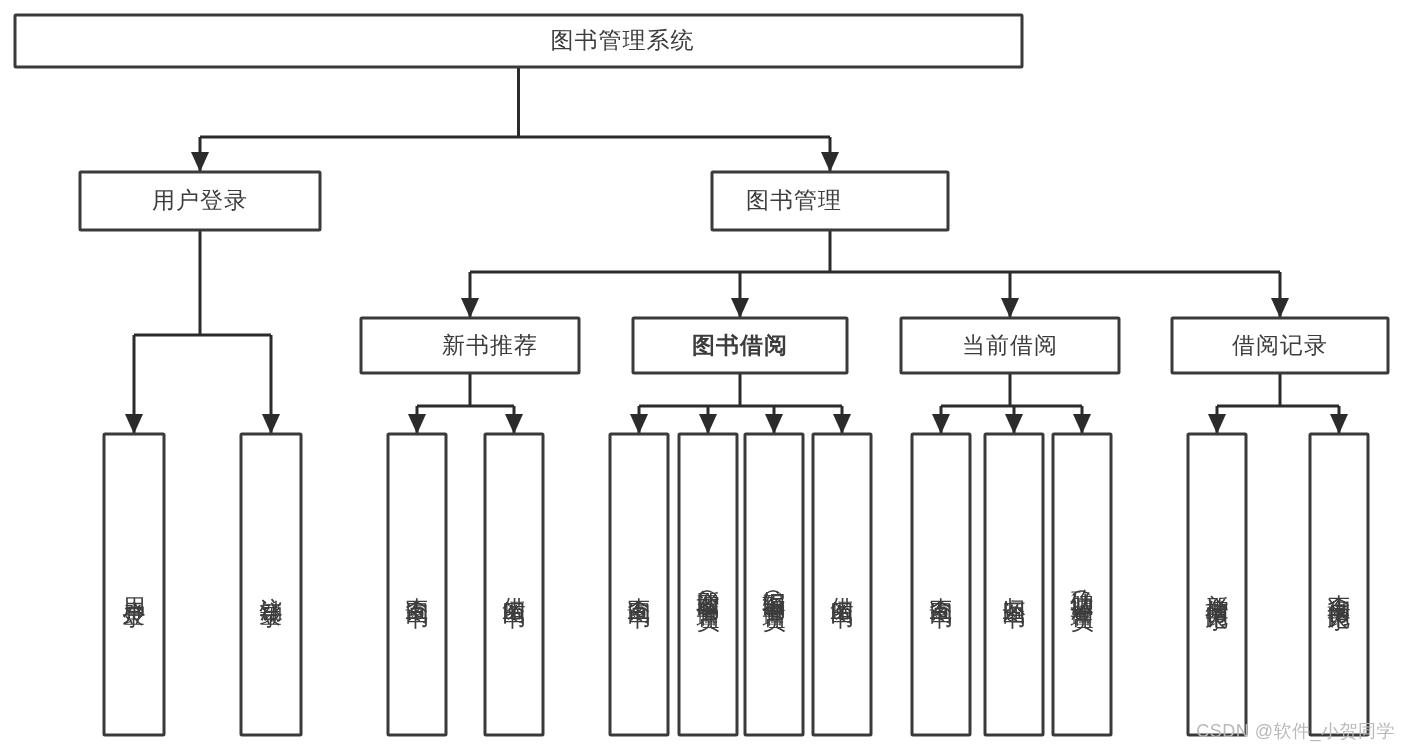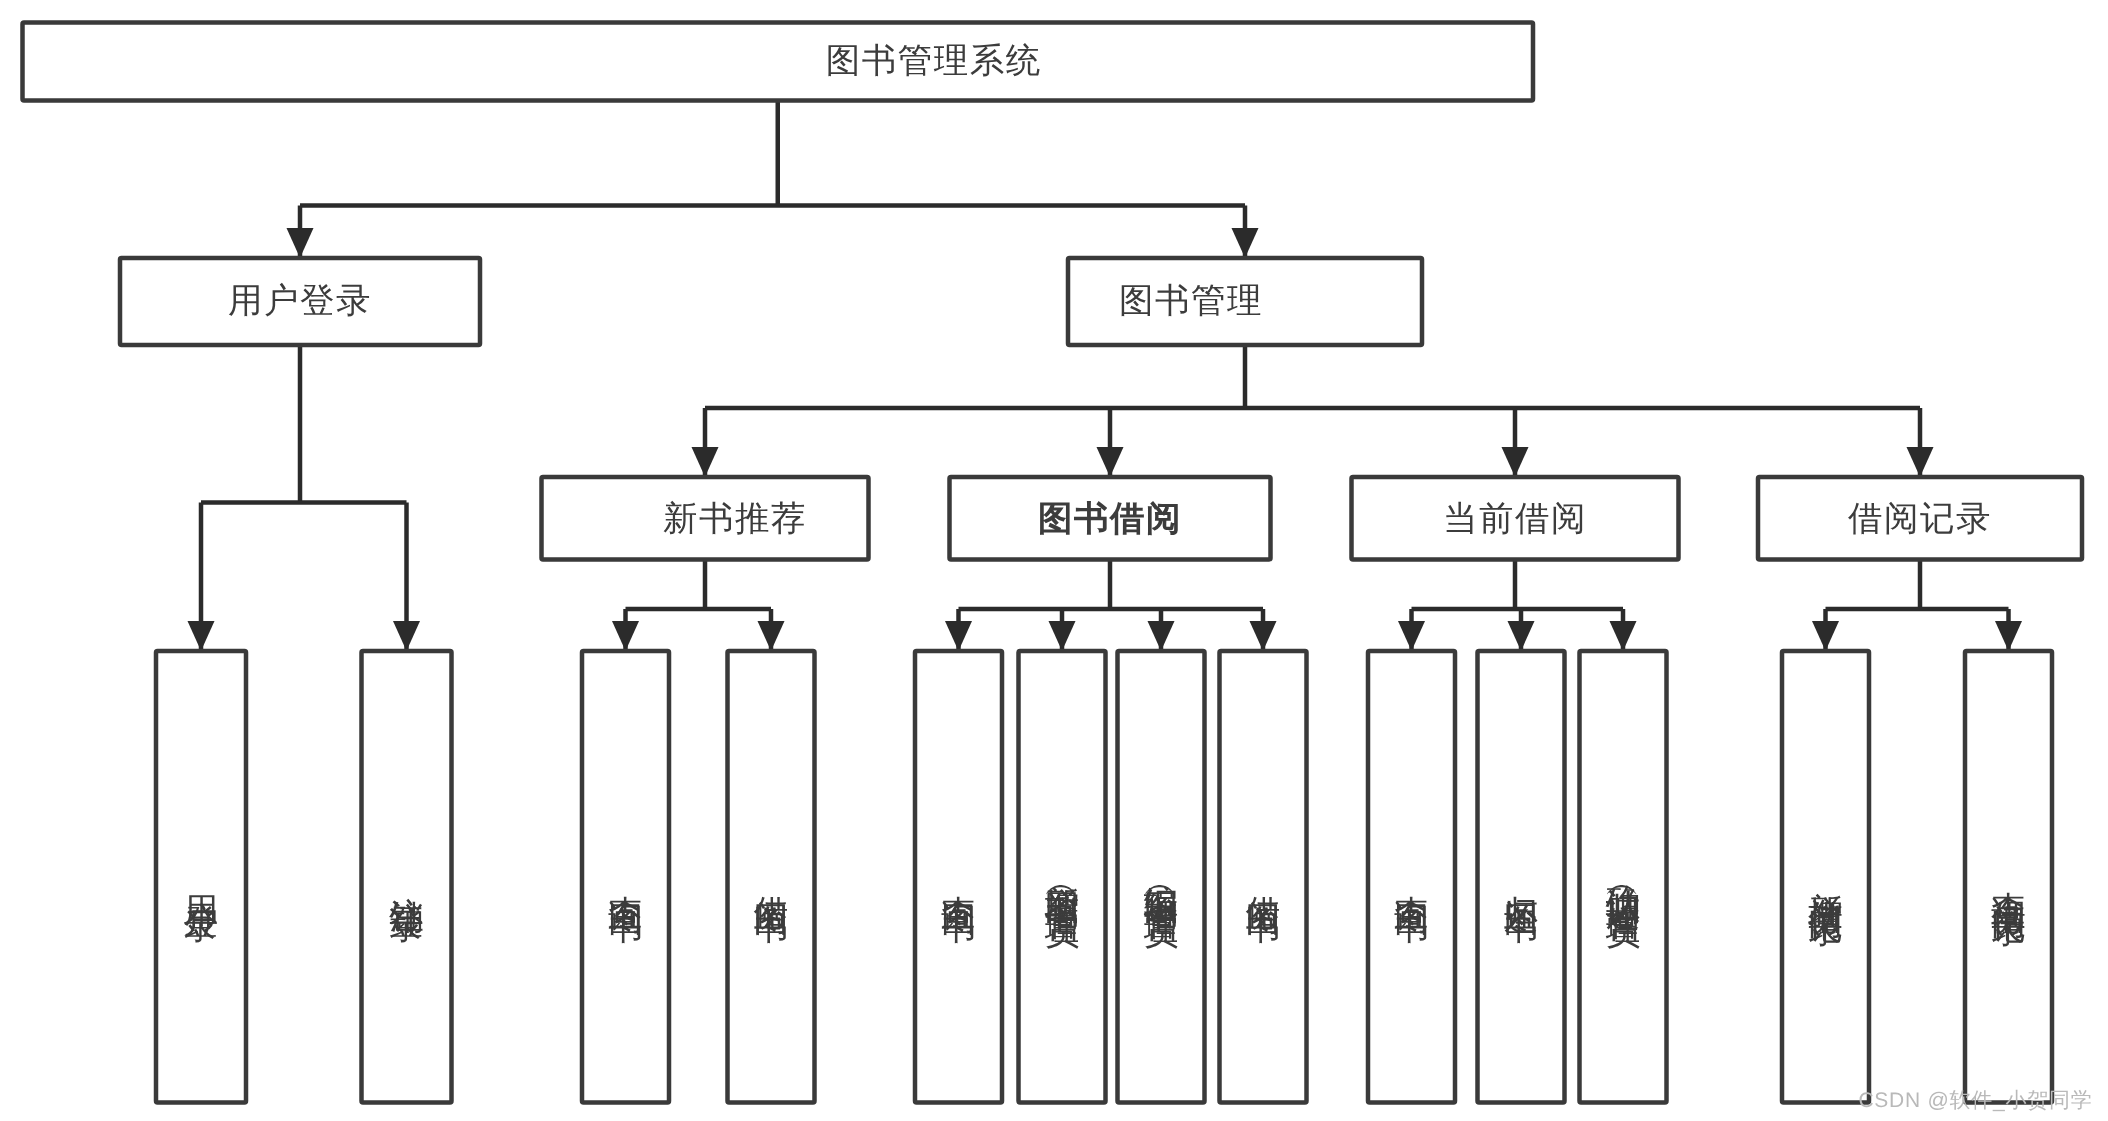--- a/index.html
+++ b/index.html
@@ -24,21 +24,21 @@
   }
   .node-label.vertical{
     writing-mode:vertical-rl;
     text-orientation:upright;
     letter-spacing:3px;
     font-size:23px;
   }
   .watermark{
     position:absolute;
     right:10px;bottom:4px;
-    font-size:14px;
+    font-size:18px;
     color:#b9b9b9;
     letter-spacing:0.5px;
     font-family:"Liberation Sans","DejaVu Sans",sans-serif;
     white-space:nowrap;
   }
 </style>
 </head>
 <body>
 
 <div id="diagram-root">

